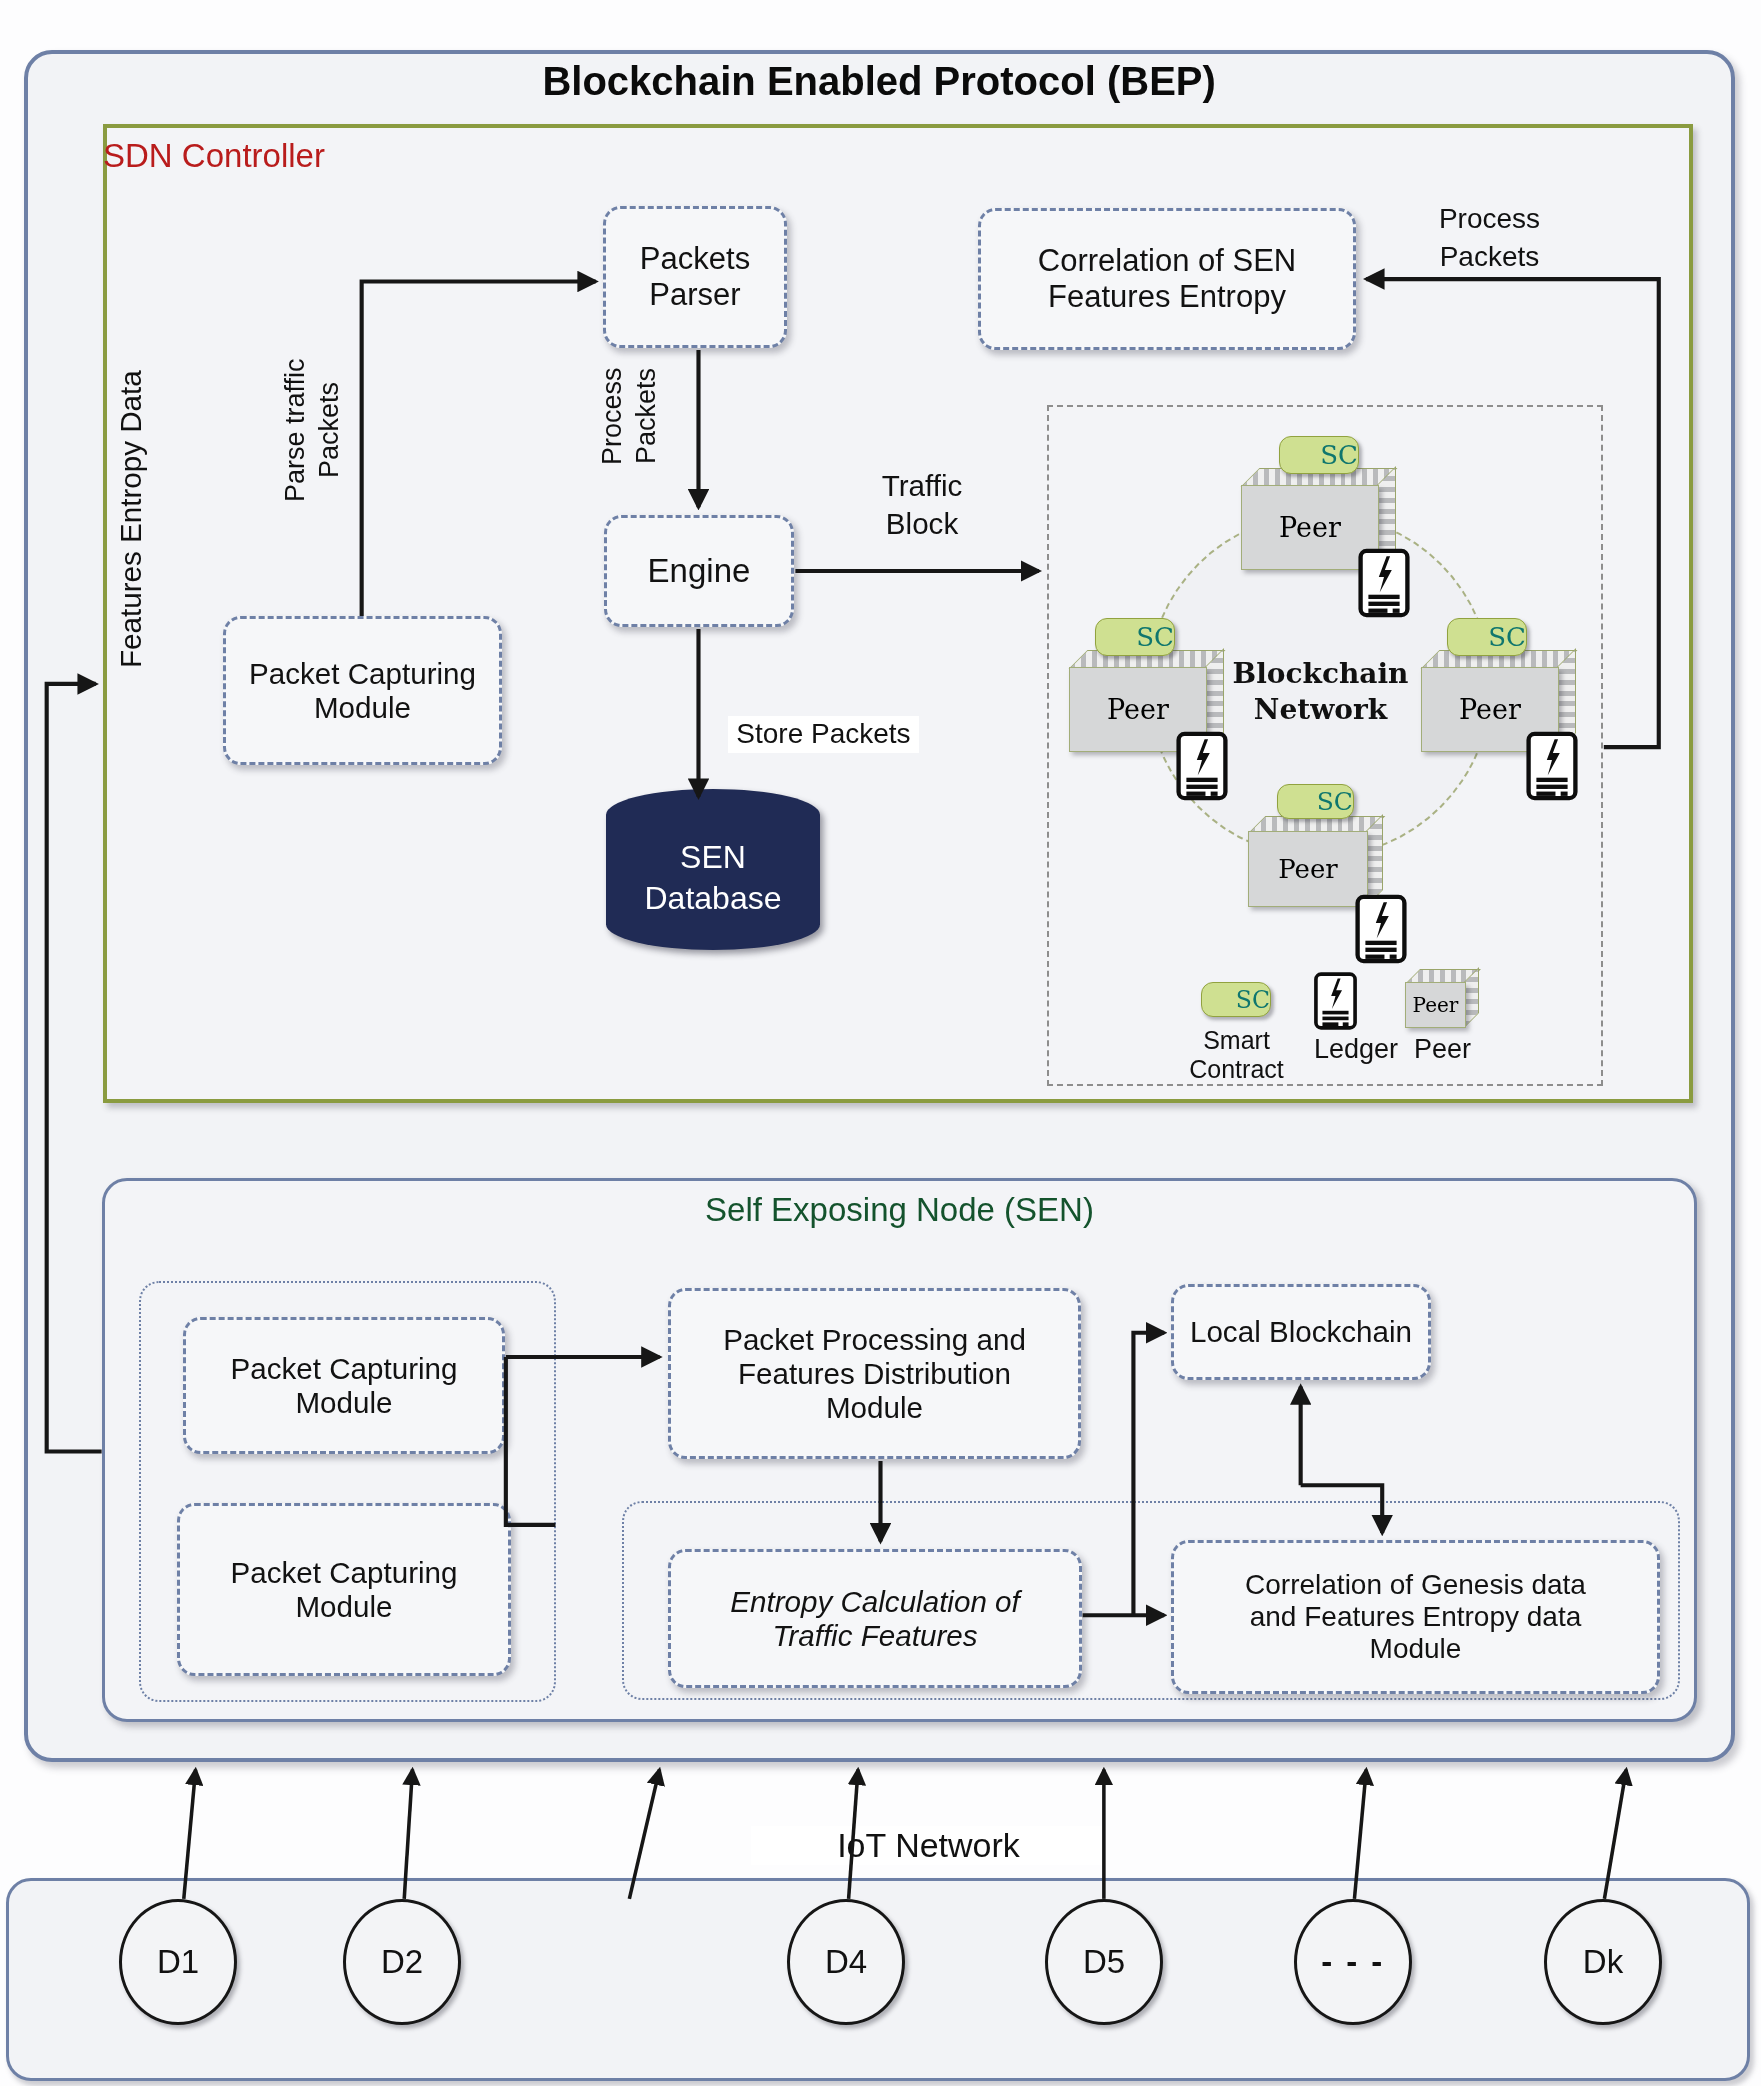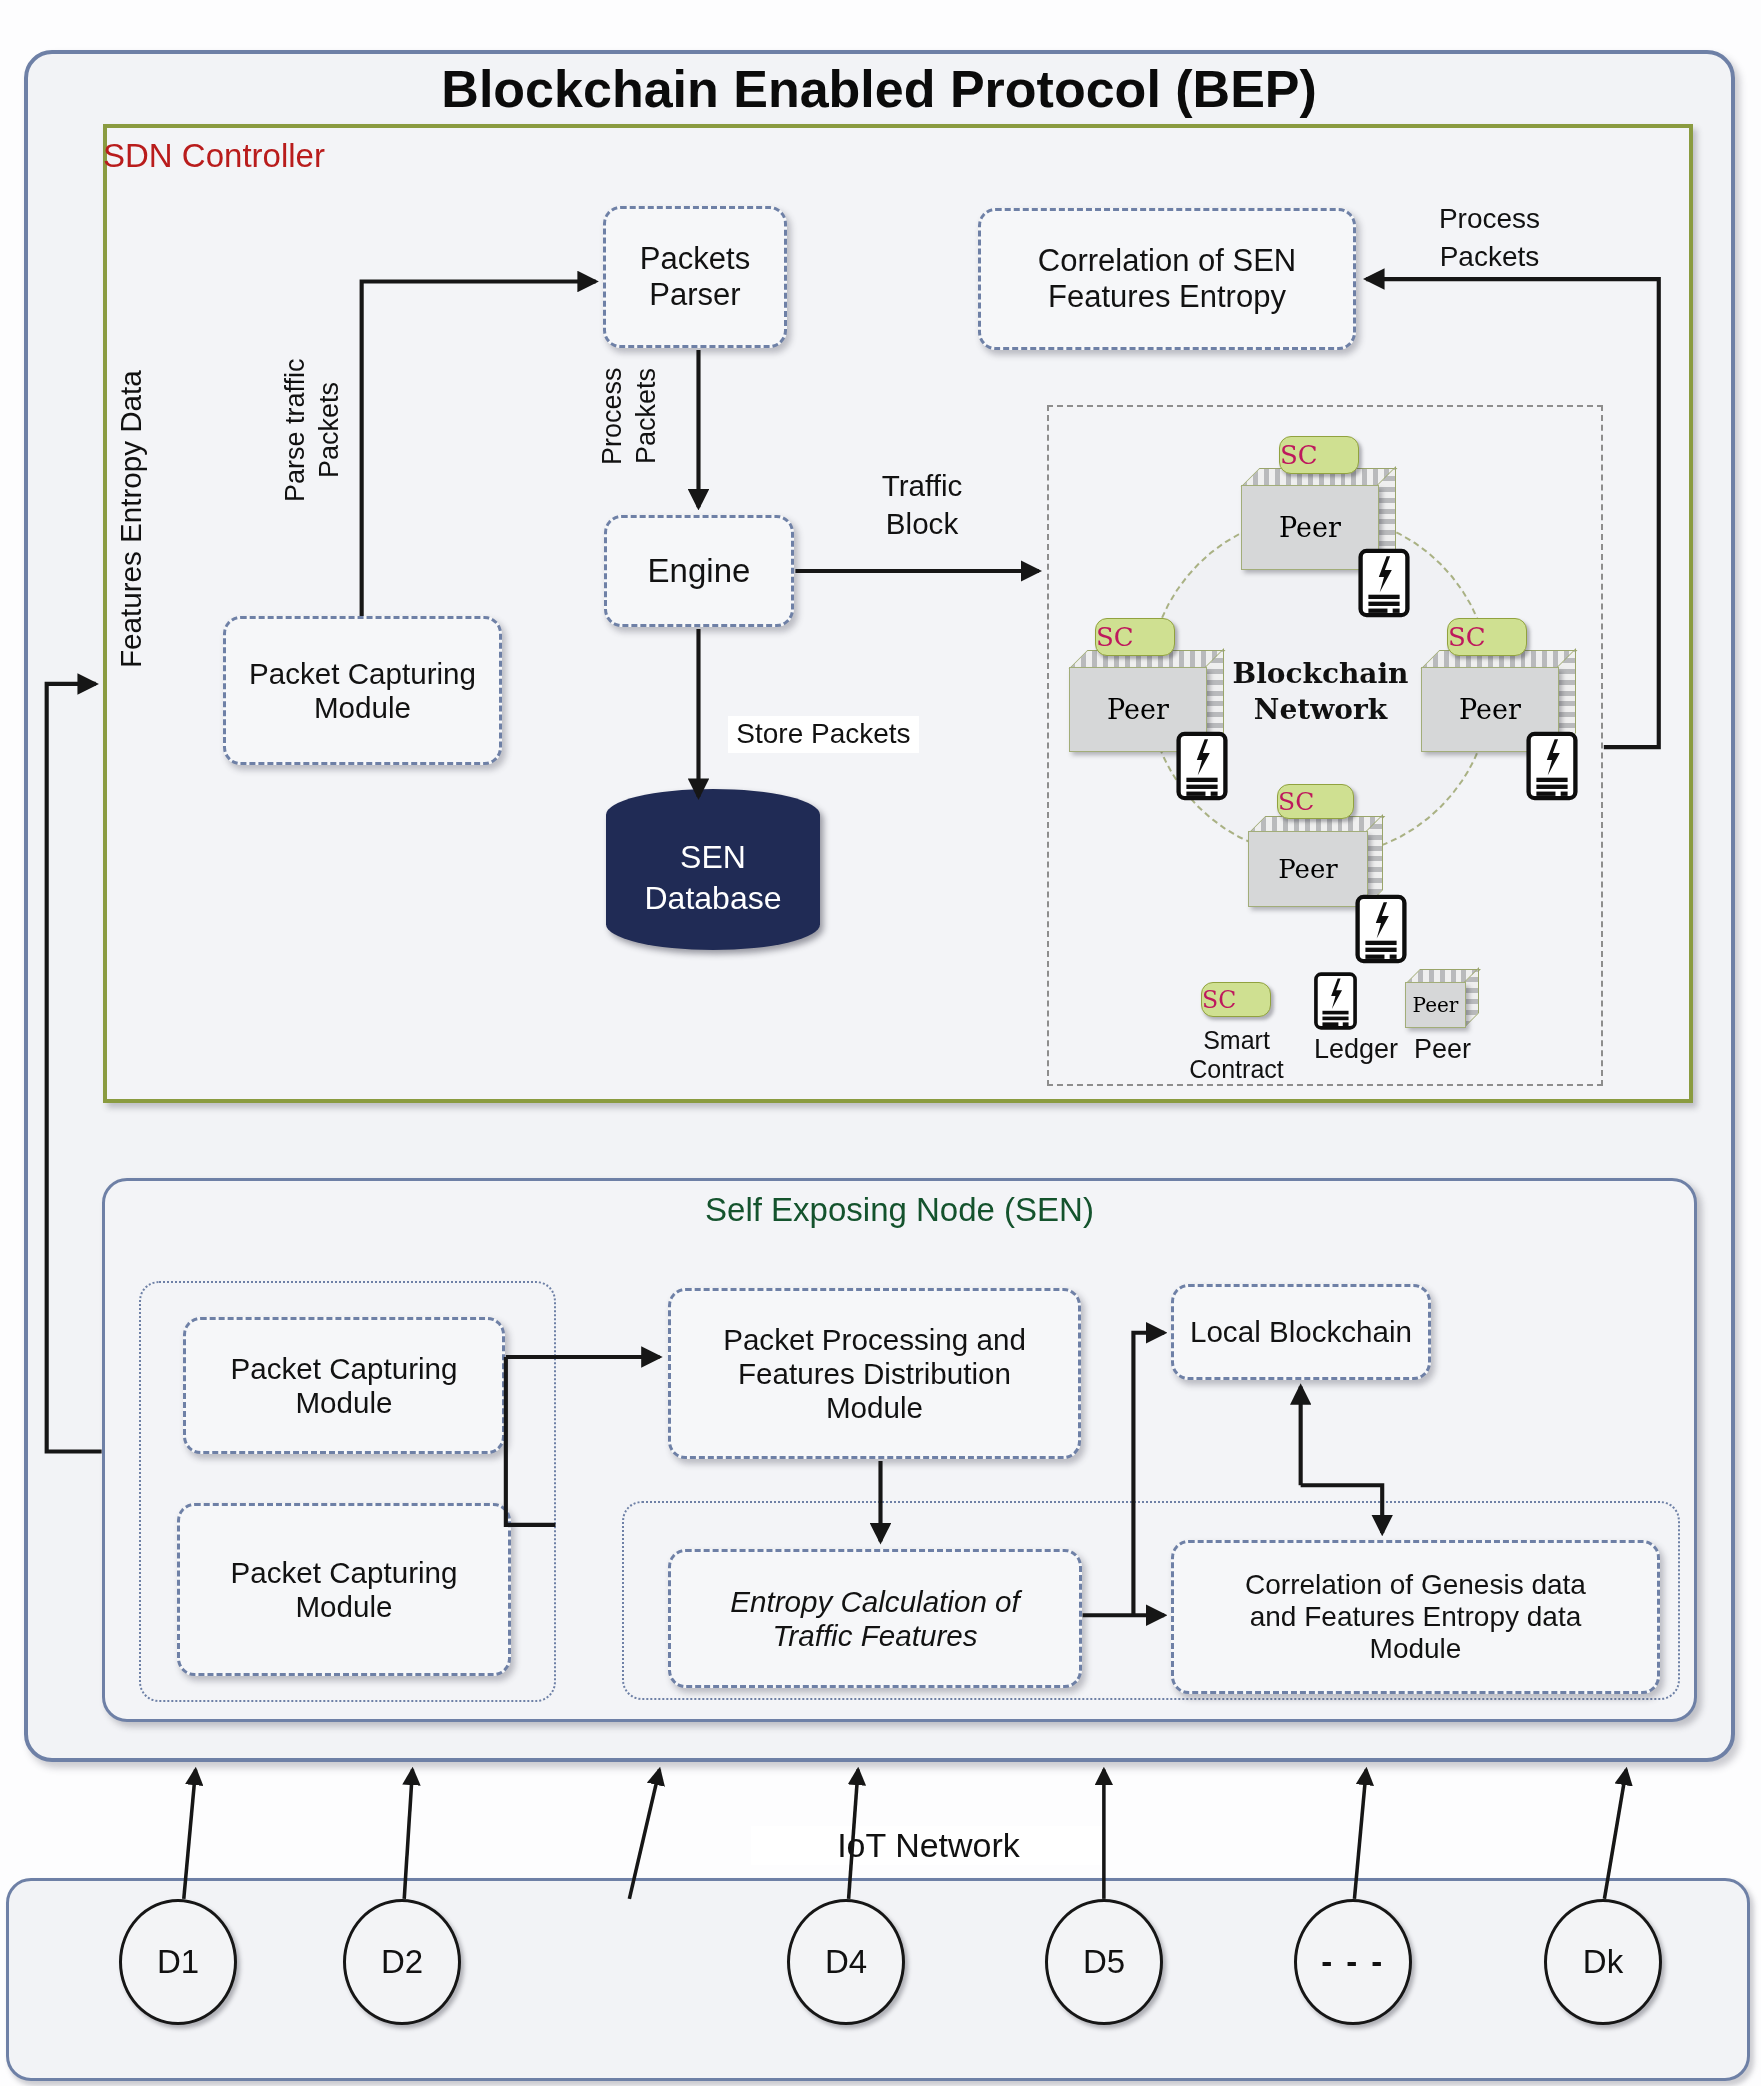--- a/index.html
+++ b/index.html
@@ -20,35 +20,35 @@
   .peer3d{position:absolute;}
   .peer-top{position:absolute;transform:skewX(-45deg);transform-origin:bottom left;
             background:repeating-linear-gradient(45deg,#b9babc 0 3.5px,#efefef 3.5px 7.7px);
             border:1.2px solid #9aa56a;}
   .peer-side{position:absolute;transform:skewY(-45deg);transform-origin:top left;
             background:repeating-linear-gradient(45deg,#b9babc 0 3.5px,#efefef 3.5px 7.7px);
             border:1.2px solid #9aa56a;}
   .peer-front{position:absolute;background:#d6d7d8;border:1.8px solid #a2ad79;
             box-shadow:3px 3.5px 4.7px rgba(50,50,60,0.35);display:flex;align-items:center;justify-content:center;}
   .sc-tag{background:#cfe091;border:1.8px solid #91a23f;border-radius:12px;
-          box-shadow:2.4px 3px 3.5px rgba(50,50,60,0.35);display:flex;align-items:center;justify-content:flex-start;
-          font-family:"DejaVu Serif","Liberation Serif",serif;color:#be185d;}
+          box-shadow:2.4px 3px 3.5px rgba(50,50,60,0.35);display:flex;align-items:center;justify-content:flex-end;
+          font-family:"DejaVu Serif","Liberation Serif",serif;color:#0f766e;}
   .ledger-icon{position:absolute;}
   svg.wires{position:absolute;left:0;top:0;pointer-events:none;}
   .device{border:3.5px solid #161616;border-radius:50%;background:#f3f4f6;
           box-shadow:3px 3.5px 4.7px rgba(50,50,60,0.35);display:flex;align-items:center;justify-content:center;
           font-size:33px;color:#111;}
 </style>
 </head>
 <body>
 
 <div id="stage">
 
   <div class="abs bigbox tex" style="left:23.6px;top:50px;width:1711px;height:1712px;border:4.1px solid #6e80a6;box-shadow:4.7px 5.3px 7px rgba(60,60,75,0.25);"></div>
-  <div class="abs title" data-bind="bep.title" style="left:23.6px;top:59px;width:1711px;font-size:52px;text-align:center;">Blockchain Enabled Protocol (BEP)</div>
+  <div class="abs title" data-bind="bep.title" style="left:23.6px;top:59px;width:1711px;font-size:40px;text-align:center;">Blockchain Enabled Protocol (BEP)</div>
 
   <div class="abs tex" style="left:103px;top:124px;width:1590px;height:979px;border:4.1px solid #8a9b40;background:#f3f4f7;box-shadow:4.1px 4.7px 5.9px rgba(60,60,75,0.28);"></div>
   <div class="abs" data-bind="sdn.title" style="left:103px;top:137px;width:1590px;font-size:33px;text-align:left;color:#b91c1c;">SDN Controller</div>
 
   <div class="abs vlabel" data-bind="sdn.features_entropy_label" style="left:113px;top:254px;height:414px;font-size:29.6px;display:flex;align-items:center;">Features Entropy Data</div>
 
   <div class="abs node center" style="left:603px;top:206px;width:184px;height:142px;font-size:31px;">
     <span data-bind="sdn.packets_parser">Packets
 Parser</span>
   </div>

